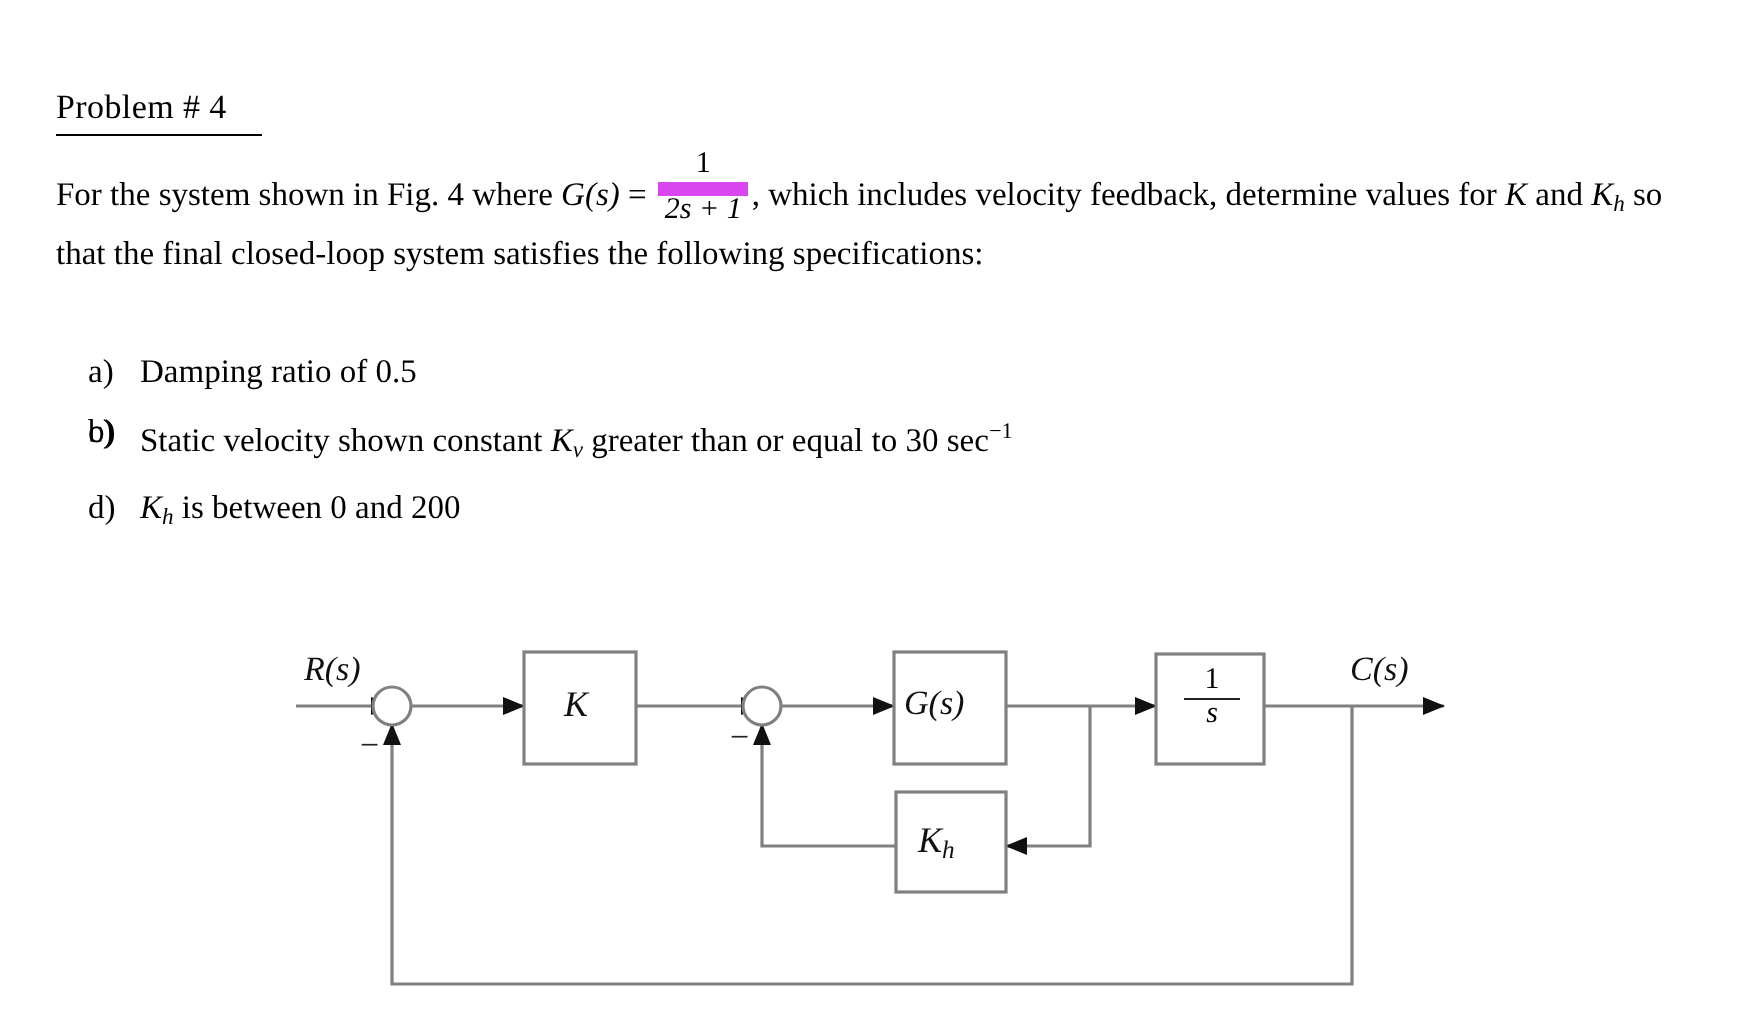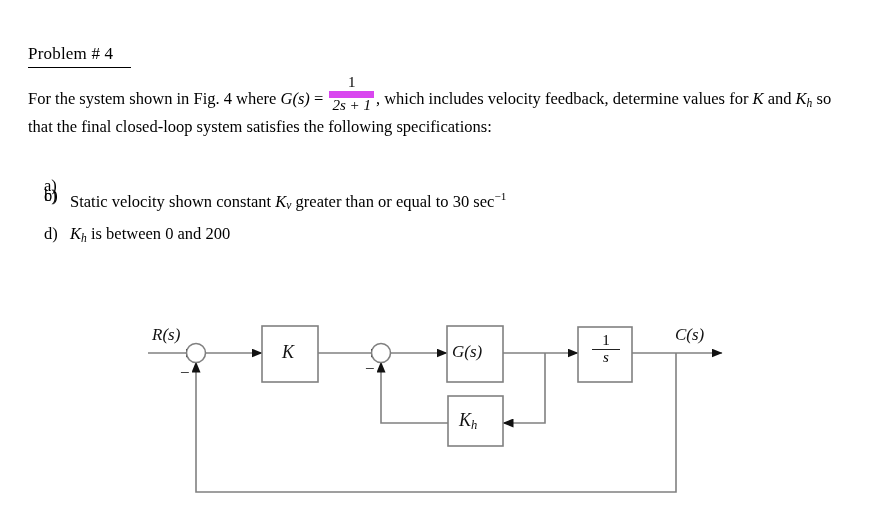--- a/index.html
+++ b/index.html
@@ -154,20 +154,21 @@
   <div id="problem-title-rule"></div>
 
   <div id="intro-para">
     <span>For the system shown in Fig. 4 where </span><span class="mathvar">G(s)</span><span> = </span><span class="frac"><span class="num">1</span><span class="den mathvar">2s + 1</span></span><span>, which includes velocity feedback, determine values for </span><span class="mathvar">K</span><span> and </span><span class="mathvar">K</span><sub class="sb">h</sub><span> so that the final closed-loop system satisfies the following specifications:</span>
   </div>
 
   <div id="spec-list">
 
     <div class="spec-item">
       <span class="spec-marker">a)</span>
+      <span>Damping ratio of 0.5</span>
     </div>
 
     <div class="spec-item">
       <span class="spec-marker">b)</span>
     </div>
 
     <div class="spec-item">
       <span class="spec-marker">c)</span>
       <span>Static velocity shown constant </span><span class="mathvar">K</span><sub class="sb">ν</sub><span> greater than or equal to 30 sec</span><sup class="exp">−1</sup>
     </div>

